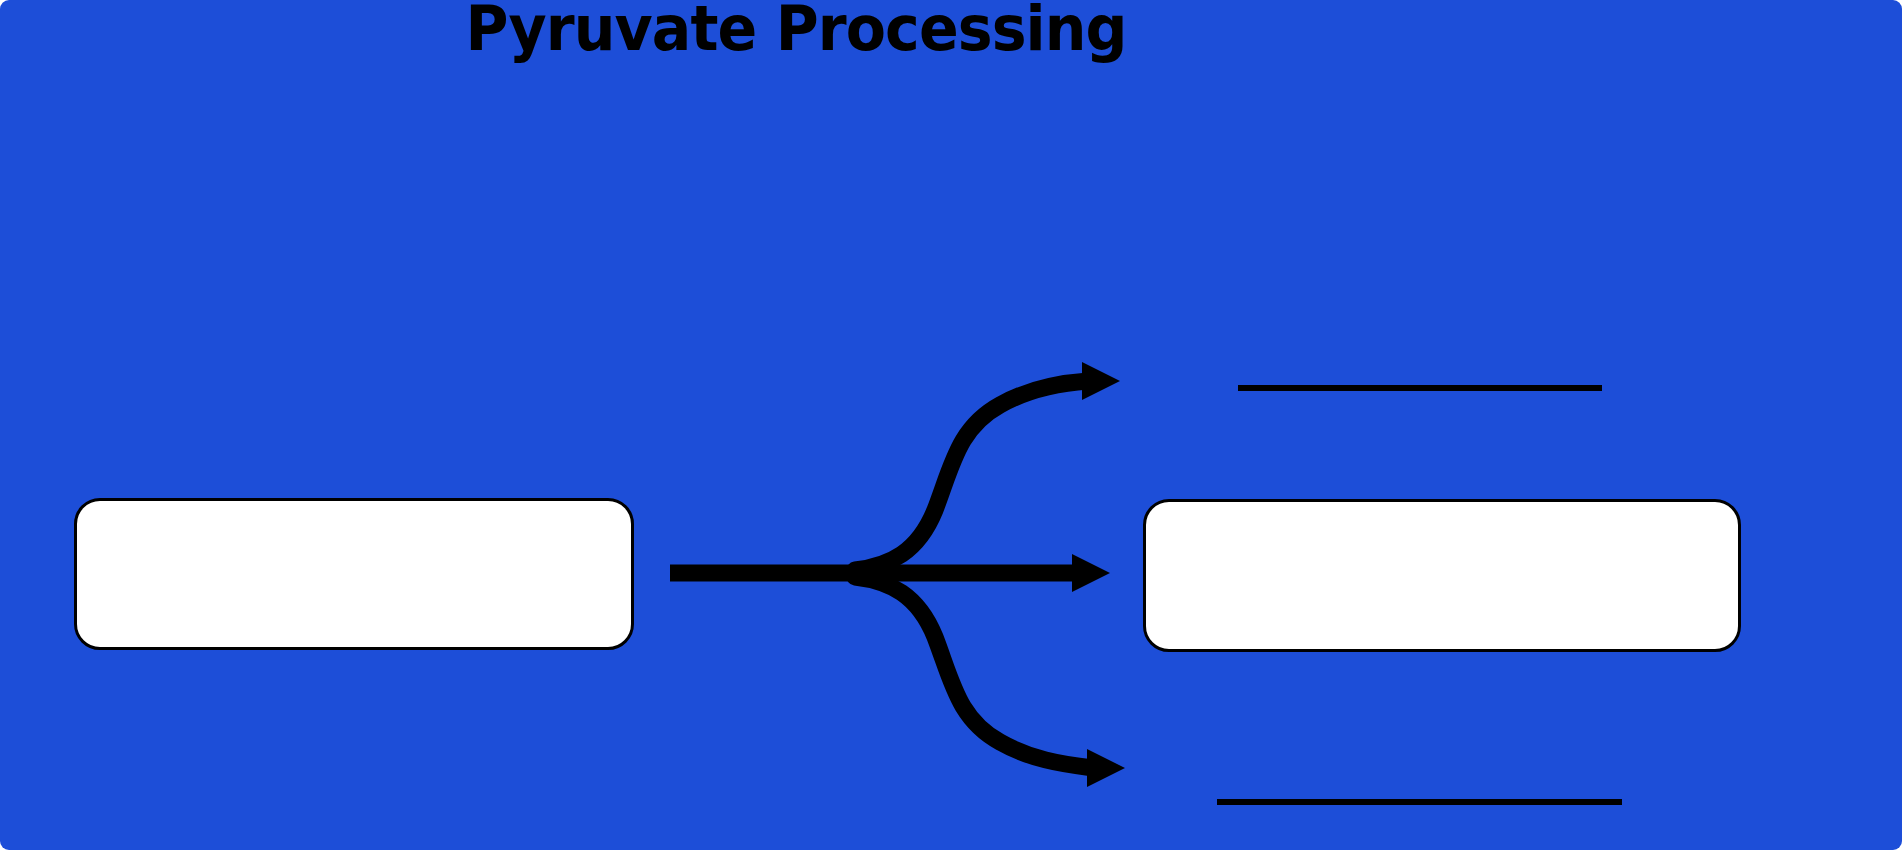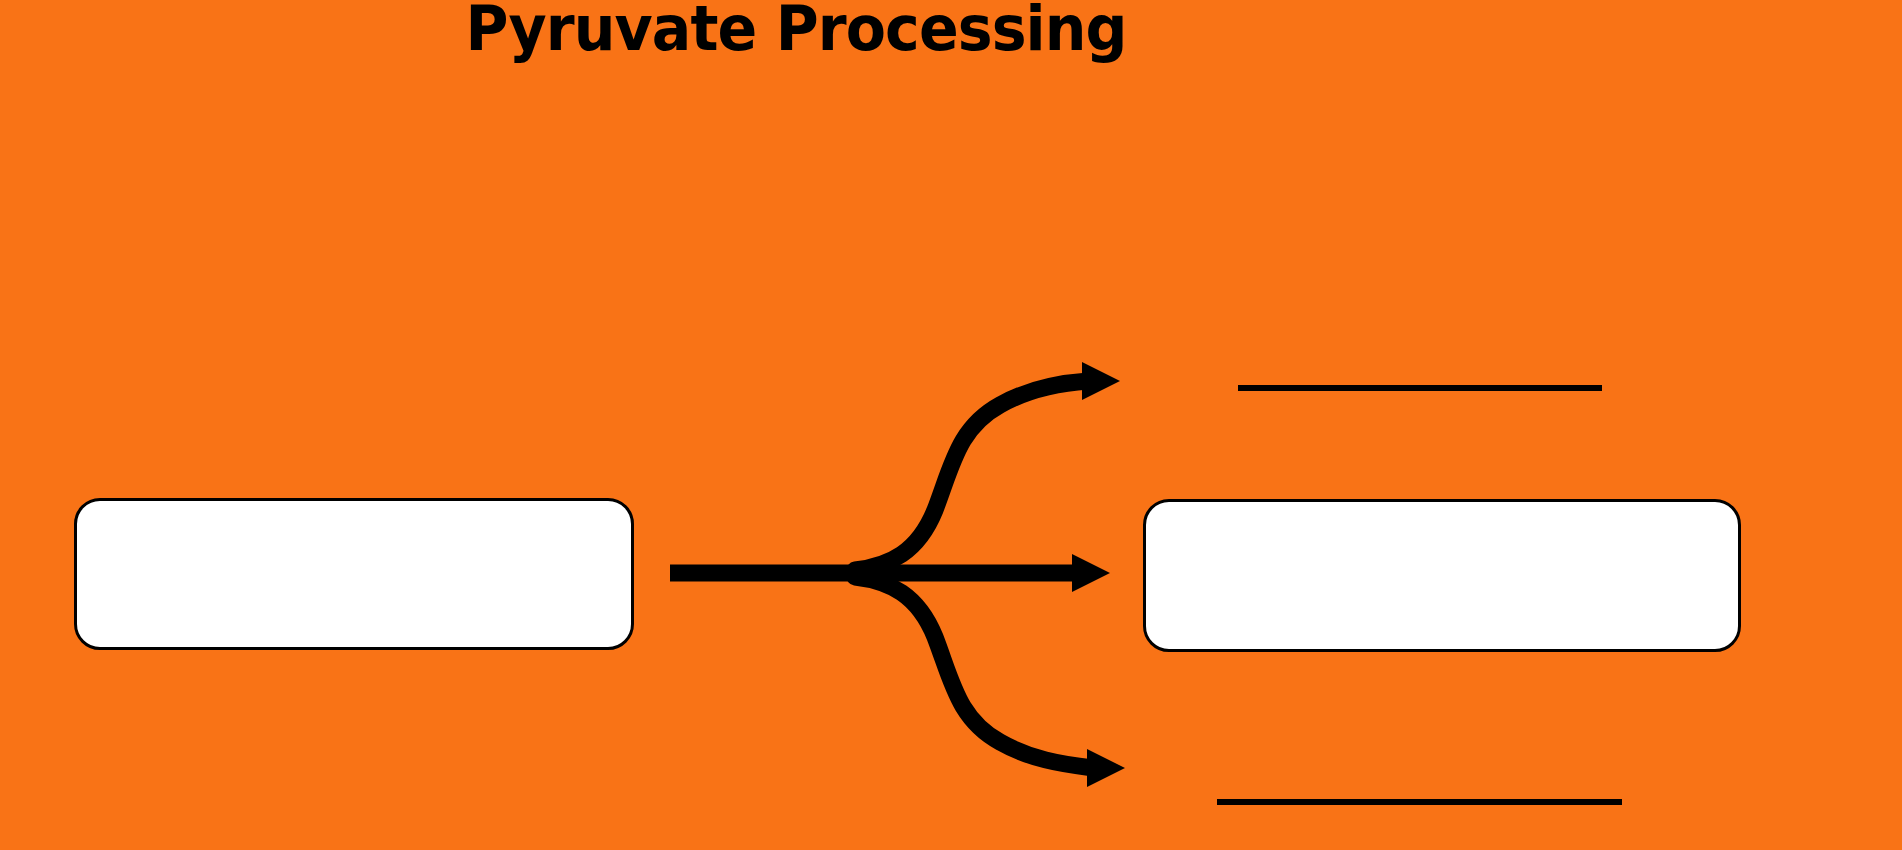--- a/index.html
+++ b/index.html
@@ -8,22 +8,23 @@
     padding: 0;
     background: #ffffff;
   }
   body {
     font-family: "Liberation Sans", sans-serif;
   }
   #canvas {
     position: relative;
     width: 1902px;
     height: 850px;
-    background: #f97316;
+    background: #1d4ed8;
     overflow: hidden;
+    border-radius: 9px;
   }
   
   #diagram-title {
     position: absolute;
     left: 0;
     top: -6px;
     width: 1592px;
     text-align: center;
     font-family: "DejaVu Sans", "Liberation Sans", sans-serif;
     font-weight: bold;

